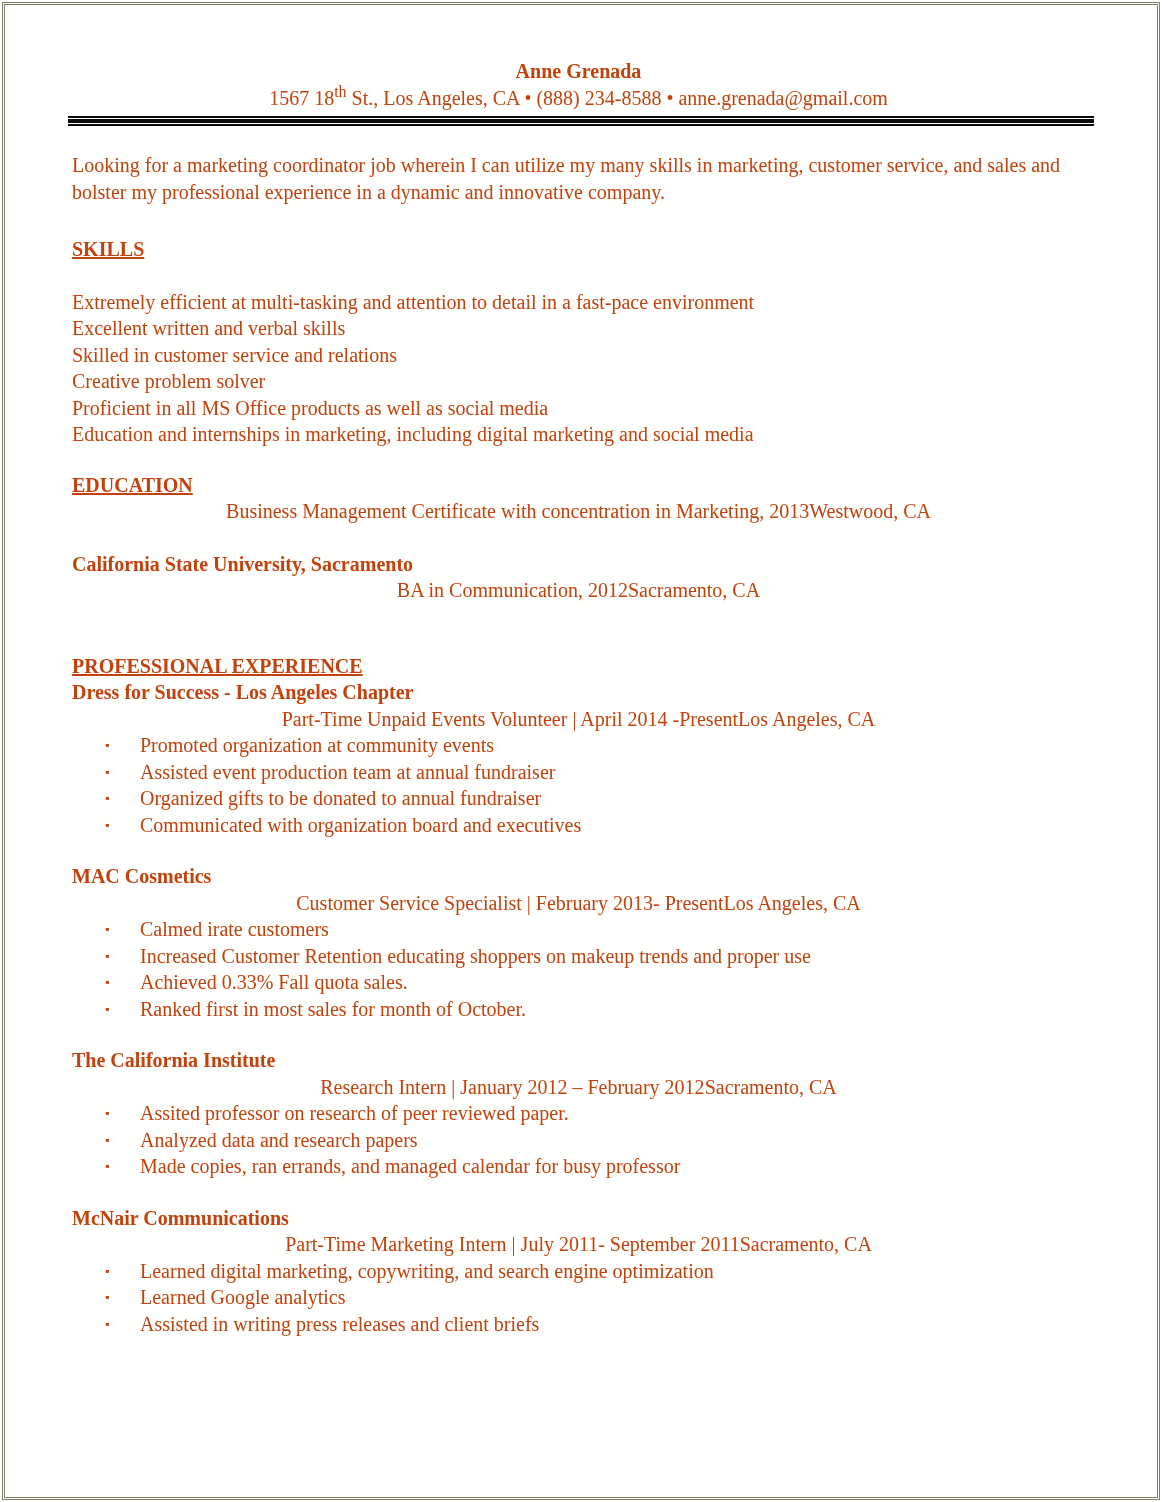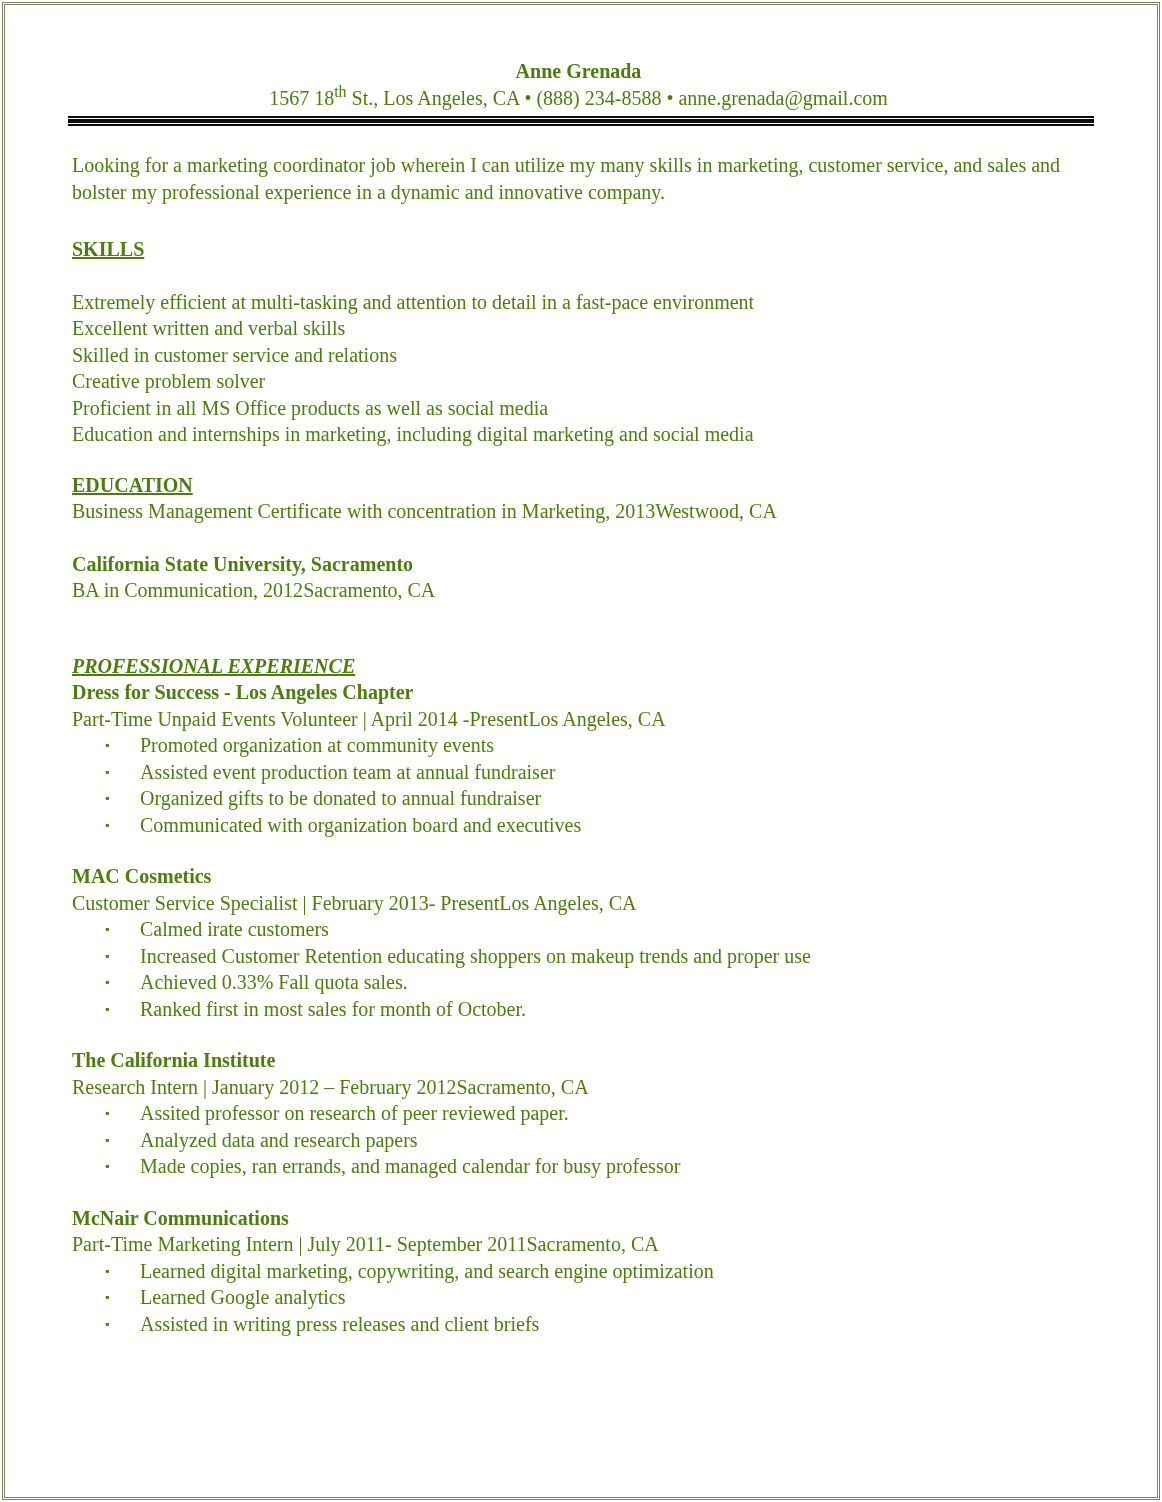--- a/index.html
+++ b/index.html
@@ -2,21 +2,21 @@
 <html><head>
 <meta charset="utf-8">
 <style>
   html, body { margin: 0; padding: 0; background: #ffffff; }
   .page {
     position: relative;
     width: 1162px;
     height: 1502px;
     background: #fffffe;
     font-family: "Liberation Serif", "DejaVu Serif", serif;
-    color: #4d7c0f;
+    color: #c2410c;
     overflow: hidden;
     box-sizing: border-box;
   }
   .page-frame {
     position: absolute;
     inset: 2px;
     border: 3px double #807f68;
     pointer-events: none;
   }
   .content {
@@ -40,23 +40,23 @@
     text-decoration: underline;
     margin-top: 31px;
   }
   .para { margin-top: 26px; }
 
   .plain-list { margin: 26px 0 0 0; padding: 0; list-style: none; }
   .plain-list li { margin: 0; }
 
   .edu-heading { margin-top: 24px; }
   .bold-line { font-weight: bold; }
-  .split-line { display: flex; justify-content: flex-start; }
+  .split-line { display: flex; justify-content: center; }
   .edu-gap { height: 26px; }
-  .exp-heading { margin-top: 49px; font-style: italic; }
+  .exp-heading { margin-top: 49px; }
 
   .job { margin-top: 0; }
   .job + .job { margin-top: 25px; }
 
   .bullet-list { margin: 0; padding: 0; list-style: none; }
   .bullet-list li { display: flex; }
   .bullet-glyph {
     display: inline-block;
     width: 35px;
     margin-left: 33px;

